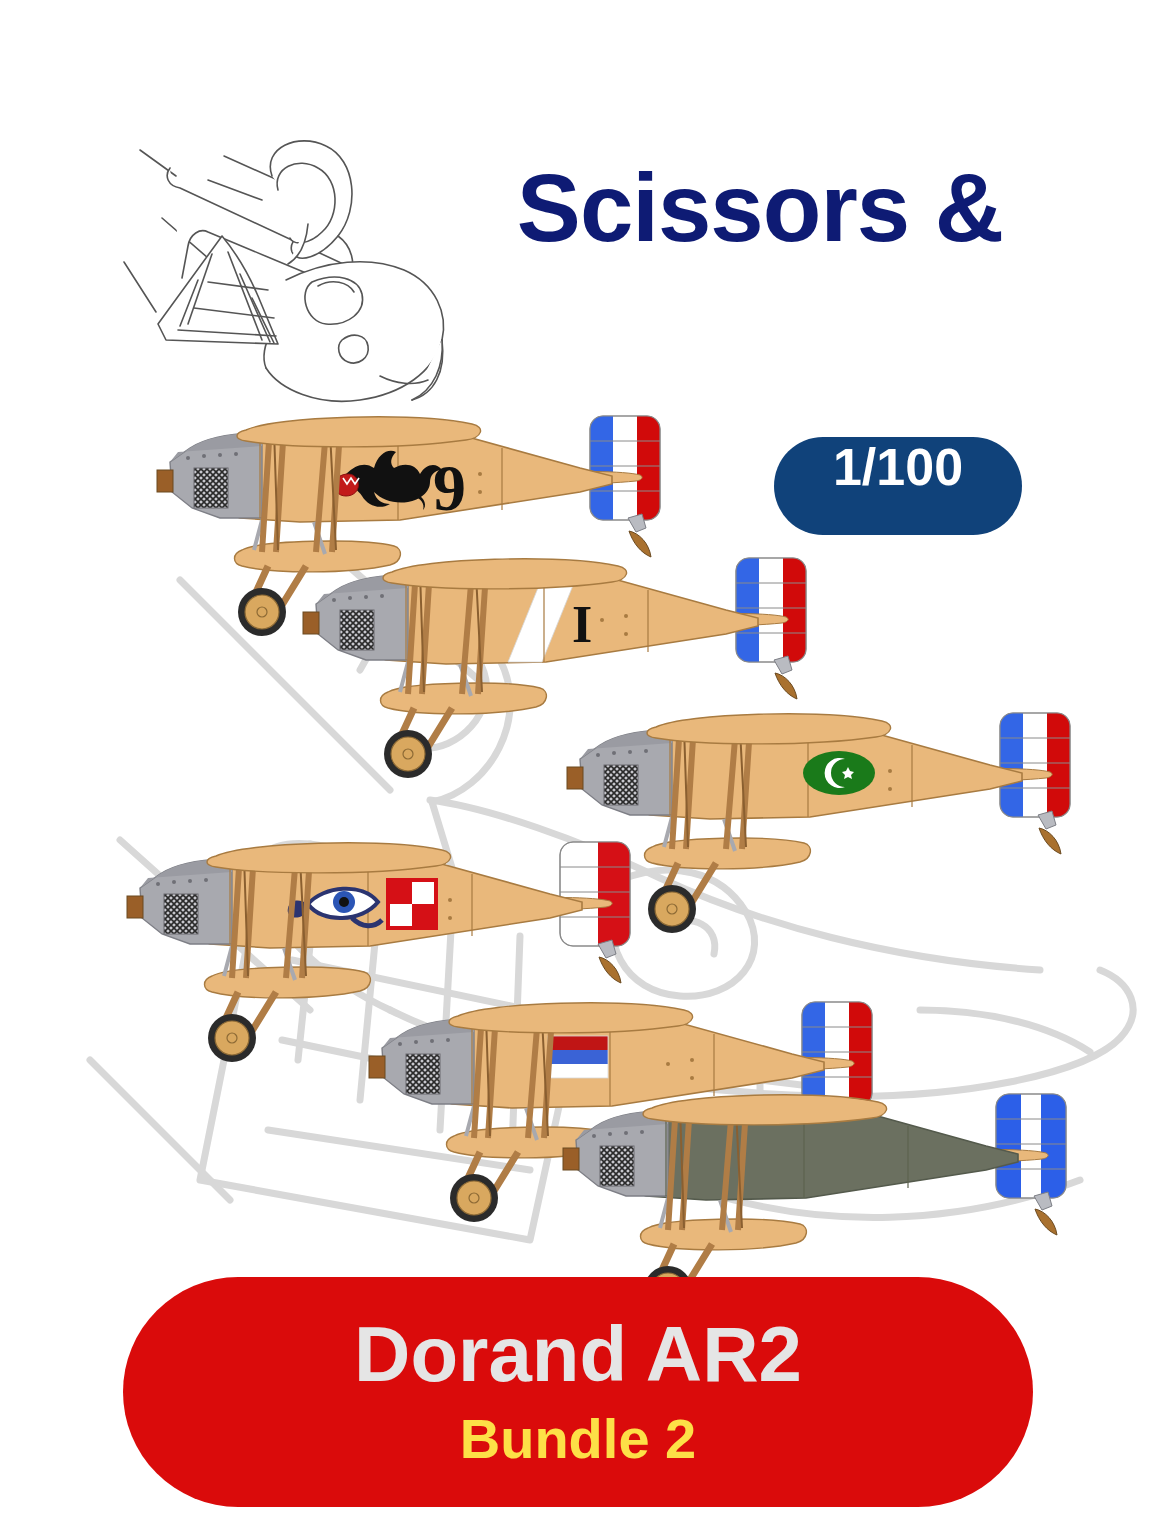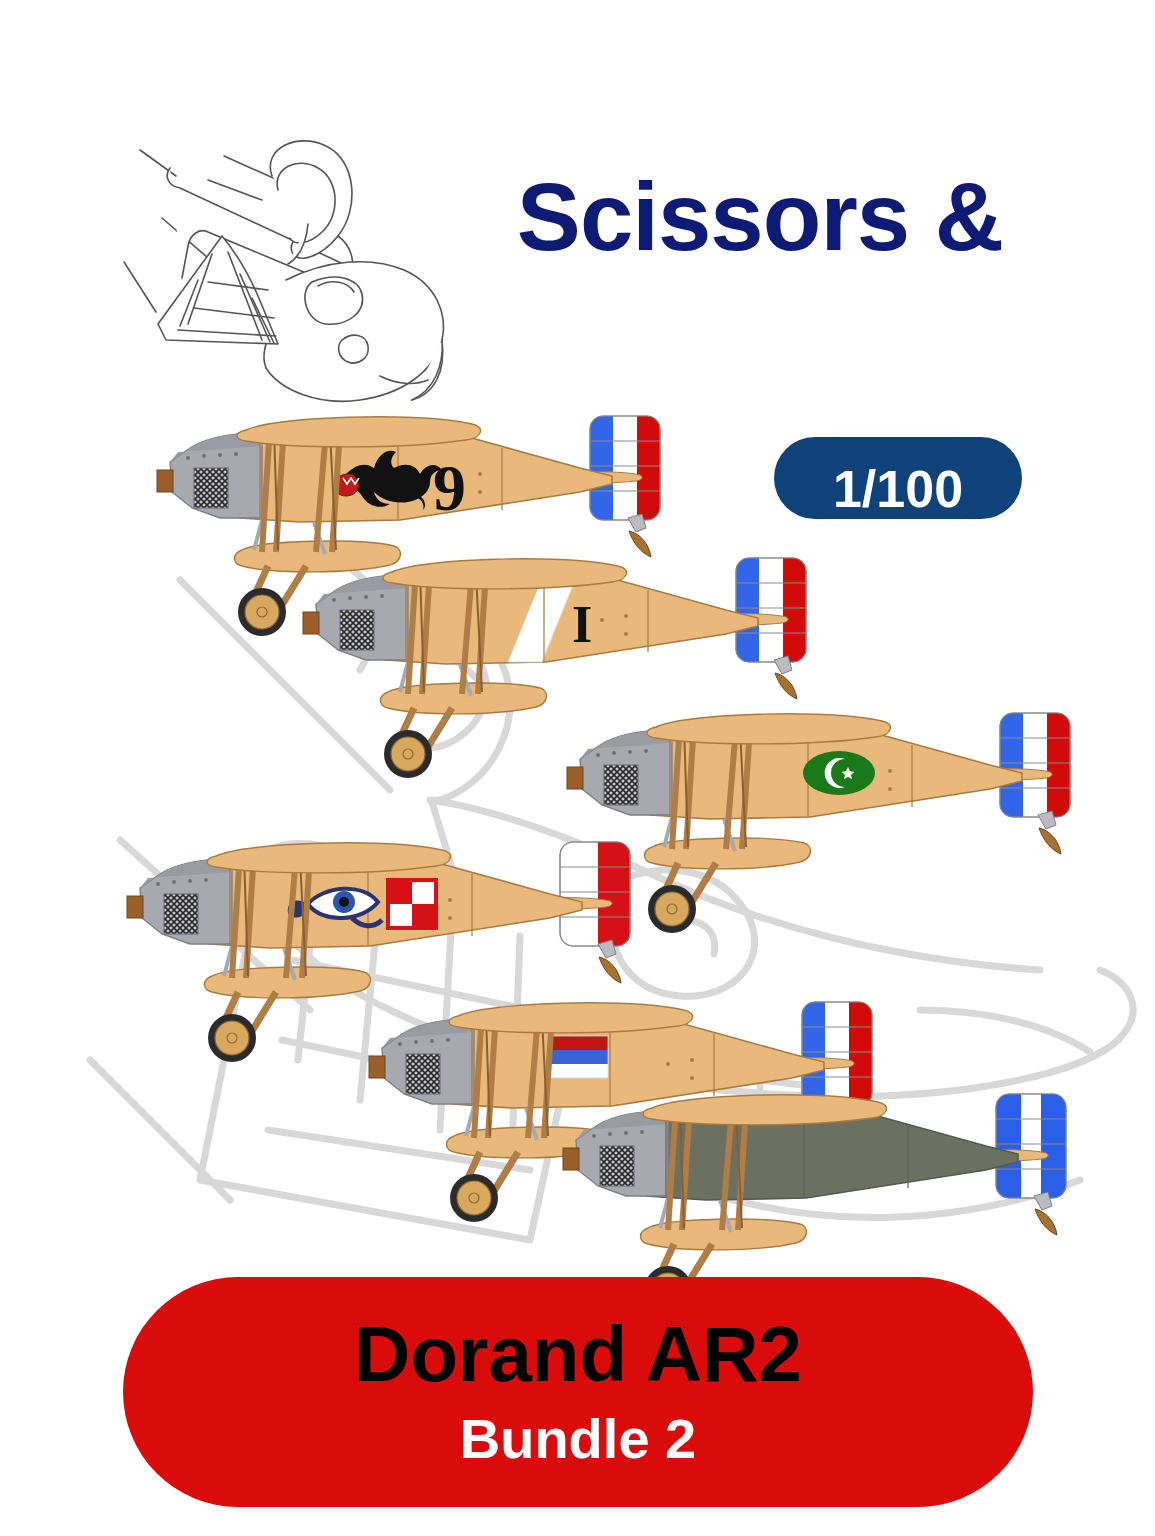--- a/index.html
+++ b/index.html
@@ -26,62 +26,62 @@
   
   .logo{
     position:absolute;
     left:112px; top:128px;
     width:360px; height:295px;
   }
 
   
   .title{
     position:absolute;
-    left:470px; top:170px;
+    left:470px; top:161px;
     width:580px;
     text-align:center;
     color:#0e1b74;
     font-weight:bold;
     font-size:96px;
     line-height:0.98;
     letter-spacing:-1px;
   }
   .title .ln2{display:block;}
 
   
   .scale-badge{
     position:absolute;
     left:774px; top:437px;
-    width:248px; height:82px;
+    width:248px; height:98px;
     background:#10427a;
     border-radius:49px;
-    display:flex;align-items:flex-end;justify-content:center;
+    display:flex;align-items:flex-start;justify-content:center;
   }
   .scale-badge span{
     color:#ffffff;
     font-weight:bold;
     font-size:52px;
     letter-spacing:0px;
   }
 
   
   .banner{
     position:absolute;
     left:123px; top:1277px;
     width:910px; height:230px;
     background:#da0b0b;
     border-radius:115px;
     display:flex;flex-direction:column;
     align-items:center;justify-content:center;
   }
   .banner .b1{
-    color:#000000;font-weight:bold;font-size:78px;line-height:1.05;
+    color:#e5e5e5;font-weight:bold;font-size:78px;line-height:1.05;
   }
   .banner .b2{
-    color:#ffffff;font-weight:bold;font-size:56px;line-height:1.1;margin-top:12px;
+    color:#fde047;font-weight:bold;font-size:56px;line-height:1.1;margin-top:12px;
   }
 
   
   .fleet{position:absolute;left:0;top:0;width:1155px;height:1536px;}
 </style>
 </head>
 <body>
 
 <div id="page">
 

